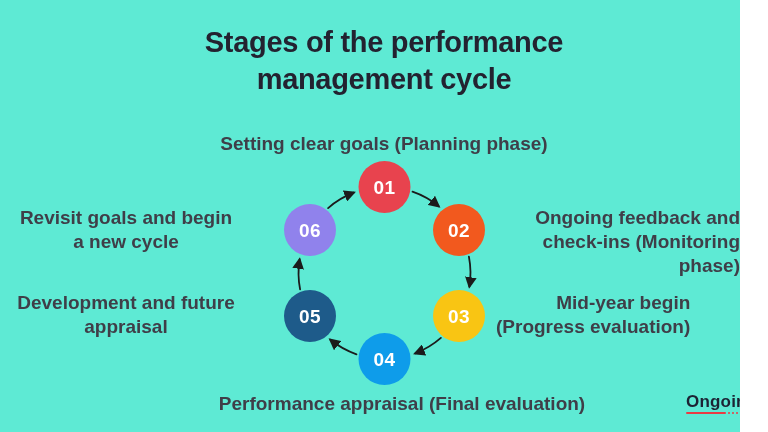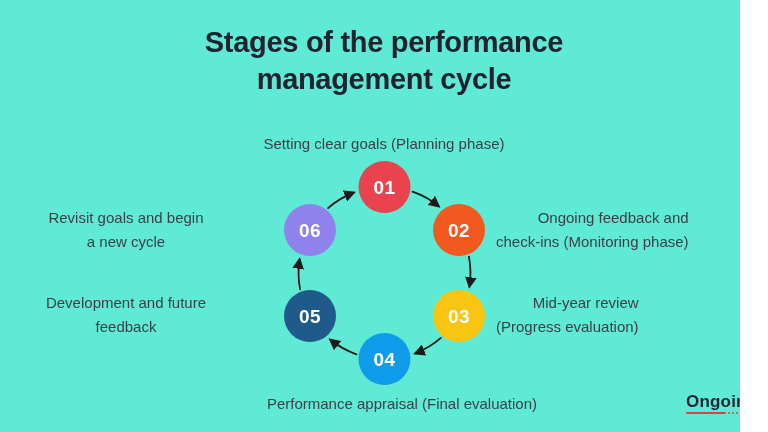--- a/index.html
+++ b/index.html
@@ -19,22 +19,23 @@
     text-align: center;
     color: #232230;
     font-size: 29px;
     line-height: 37px;
     font-weight: bold;
     letter-spacing: -0.3px;
   }
   .stage-label {
     position: absolute;
     color: #3f3e48;
-    font-size: 15px;
+    font-size: 19px;
     line-height: 24px;
+    font-weight: bold;
   }
   .stage-label.center { left: 0; width: 768px; text-align: center; }
   .label-top    { top: 132px; }
   .label-bottom { top: 392px; padding-left: 18px; }
   .label-right  { left: 496px; top: 206px; text-align: right; }
   .label-right.lower { top: 291px; }
   .label-left   { right: 494px; top: 206px; text-align: center; width: 240px; }
   .label-left.lower { top: 291px; }
   .cycle-svg {
     position: absolute;
@@ -91,31 +92,31 @@
   <div class="stage-label center label-top">
     <div>Setting clear goals (Planning phase)</div>
   </div>
 
   <div class="stage-label label-right">
     <div>Ongoing feedback and</div>
     <div>check-ins (Monitoring phase)</div>
   </div>
 
   <div class="stage-label label-right lower">
-    <div>Mid-year review</div>
+    <div>Mid-year begin</div>
     <div>(Progress evaluation)</div>
   </div>
 
   <div class="stage-label center label-bottom">
     <div>Performance appraisal (Final evaluation)</div>
   </div>
 
   <div class="stage-label label-left lower">
     <div>Development and future</div>
-    <div>feedback</div>
+    <div>appraisal</div>
   </div>
 
   <div class="stage-label label-left">
     <div>Revisit goals and begin</div>
     <div>a new cycle</div>
   </div>
 
   <svg class="cycle-svg" viewBox="0 0 240 250">
     <defs>
       <marker id="ah" viewBox="0 0 10 10" refX="8" refY="5" markerWidth="6.5" markerHeight="6.5" orient="auto-start-reverse">

